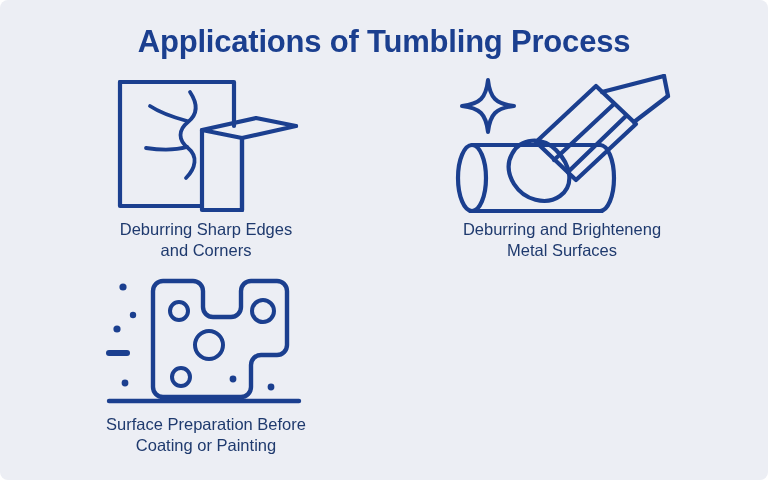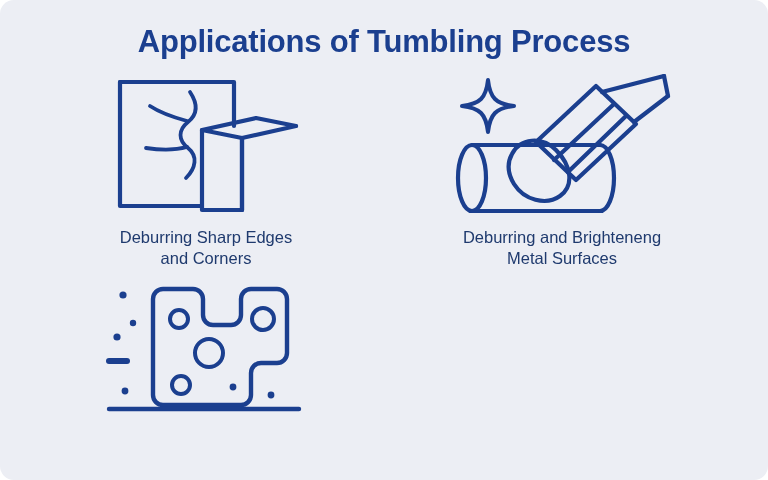--- a/index.html
+++ b/index.html
@@ -12,21 +12,21 @@
     overflow: hidden;
     font-family: "Liberation Sans", sans-serif;
     background: #ffffff;
   }
   .card {
     position: relative;
     width: 768px;
     height: 480px;
     box-sizing: border-box;
     background: #eceef4;
-    border-radius: 14px;
+    border-radius: 8px;
     overflow: hidden;
     display: flex;
     flex-direction: column;
     align-items: center;
   }
   .page-title {
     margin: 0;
     padding-top: 24px;
     font-size: 31px;
     font-weight: bold;
@@ -53,21 +53,21 @@
   .icon-wrap {
     height: 145px;
     display: flex;
     align-items: center;
     justify-content: center;
   }
   .icon-wrap svg {
     display: block;
   }
   .caption {
-    margin-top: 10px;
+    margin-top: 2px;
     font-size: 16.5px;
     line-height: 1.28;
     color: #1f3a6e;
     text-align: center;
     font-weight: normal;
     white-space: pre-line;
   }
 </style>
 </head>
 <body>
@@ -152,16 +152,18 @@
 
           <path d="M8 132 H198" stroke-width="4.4"></path>
 
           <circle cx="22" cy="18" r="3.6" fill="#1b3f8f" stroke="none"></circle>
           <circle cx="32" cy="46" r="3.2" fill="#1b3f8f" stroke="none"></circle>
           <circle cx="16" cy="60" r="3.6" fill="#1b3f8f" stroke="none"></circle>
           <path d="M8 84 H26" stroke-width="6"></path>
           <circle cx="24" cy="114" r="3.4" fill="#1b3f8f" stroke="none"></circle>
         </svg>
       </div>
+      <div class="caption">Surface Preparation Before
+Coating or Painting</div>
     </div>
 
   </div>
 </div>
 
 </body></html>

